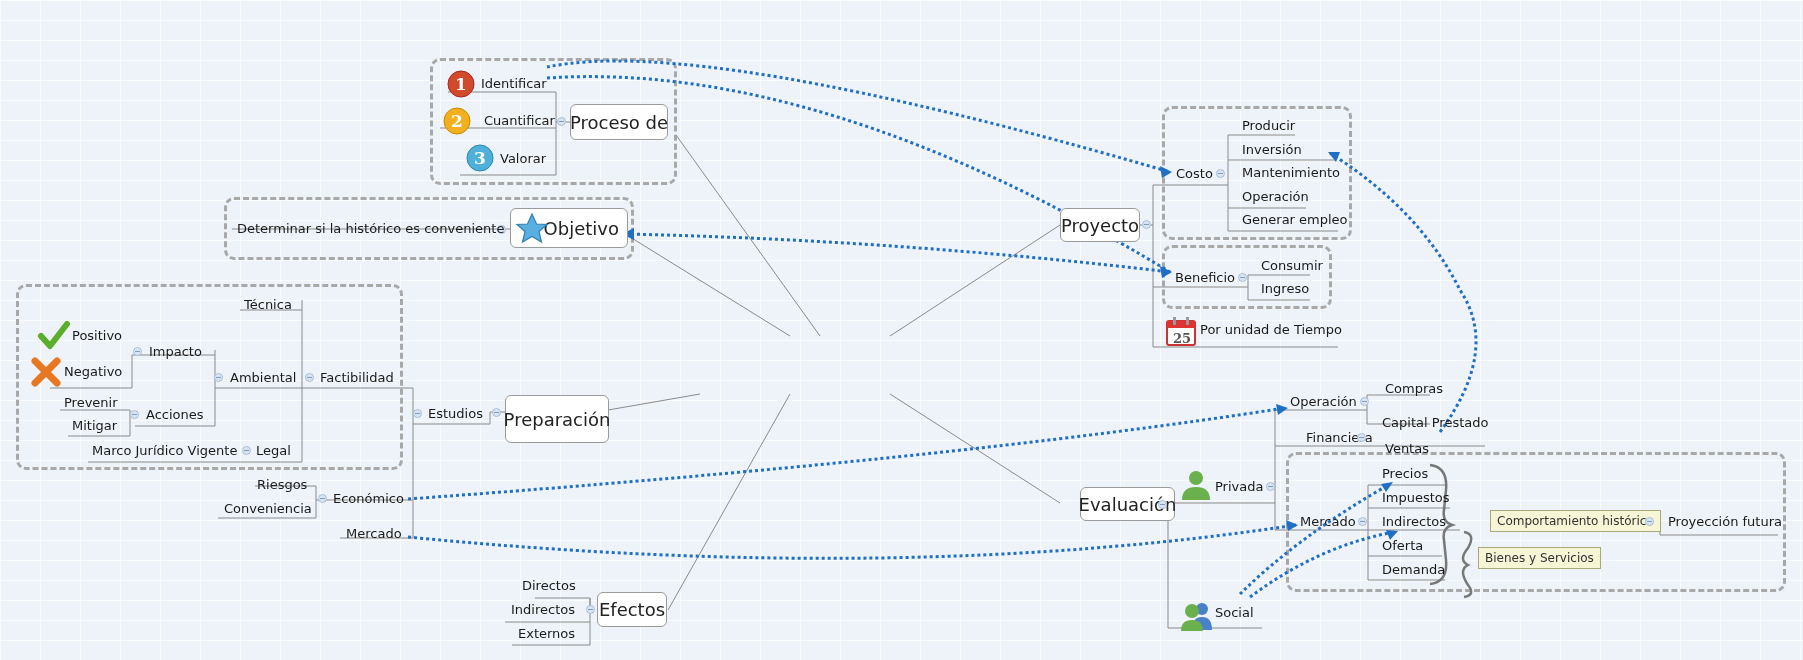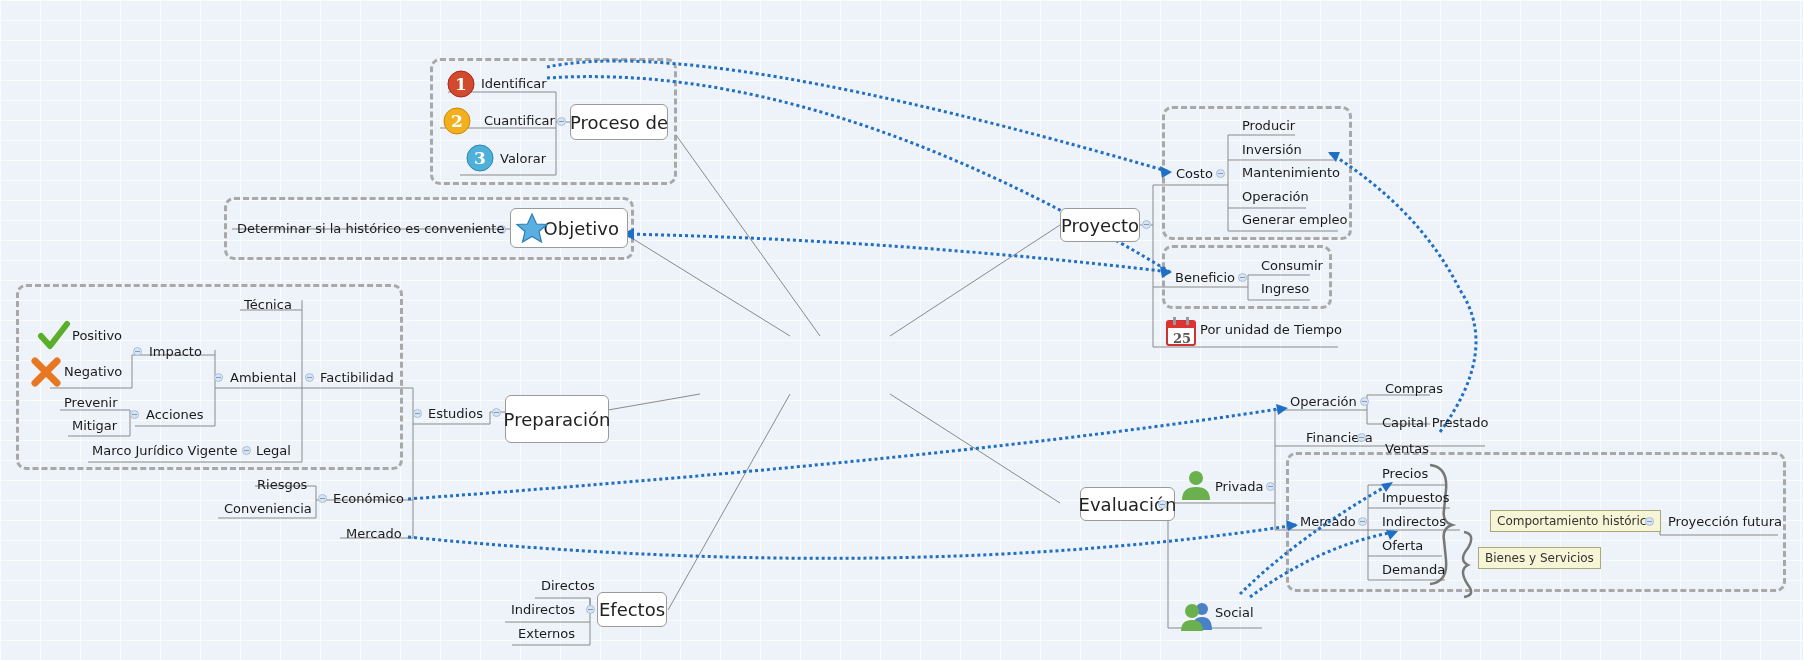--- a/index.html
+++ b/index.html
@@ -165,21 +165,21 @@
   <div class="t" style="left:333px;top:491px;">Económico</div>
   <div class="collapse" style="left:318px;top:494px;"></div>
   <div class="t" style="left:257px;top:477px;">Riesgos</div>
   <div class="t" style="left:224px;top:501px;">Conveniencia</div>
   <div class="t" style="left:346px;top:526px;">Mercado</div>
 
   <div class="node" style="left:597px;top:592px;width:70px;height:35px;">
       <span>Efectos</span>
     </div>
   <div class="collapse" style="left:586px;top:605px;"></div>
-  <div class="t" style="left:522px;top:578px;margin-left:19px;">Directos</div>
+  <div class="t" style="left:522px;top:578px;">Directos</div>
   <div class="t" style="left:511px;top:602px;">Indirectos</div>
   <div class="t" style="left:518px;top:626px;">Externos</div>
 
   <div class="node" style="left:1060px;top:208px;width:80px;height:33px;">
       <span>Proyecto</span>
     </div>
   <div class="collapse" style="left:1142px;top:220px;"></div>
   <div class="t" style="left:1176px;top:166px;">Costo</div>
   <div class="collapse" style="left:1216px;top:169px;"></div>
   <div class="t" style="left:1242px;top:118px;">Producir</div>

